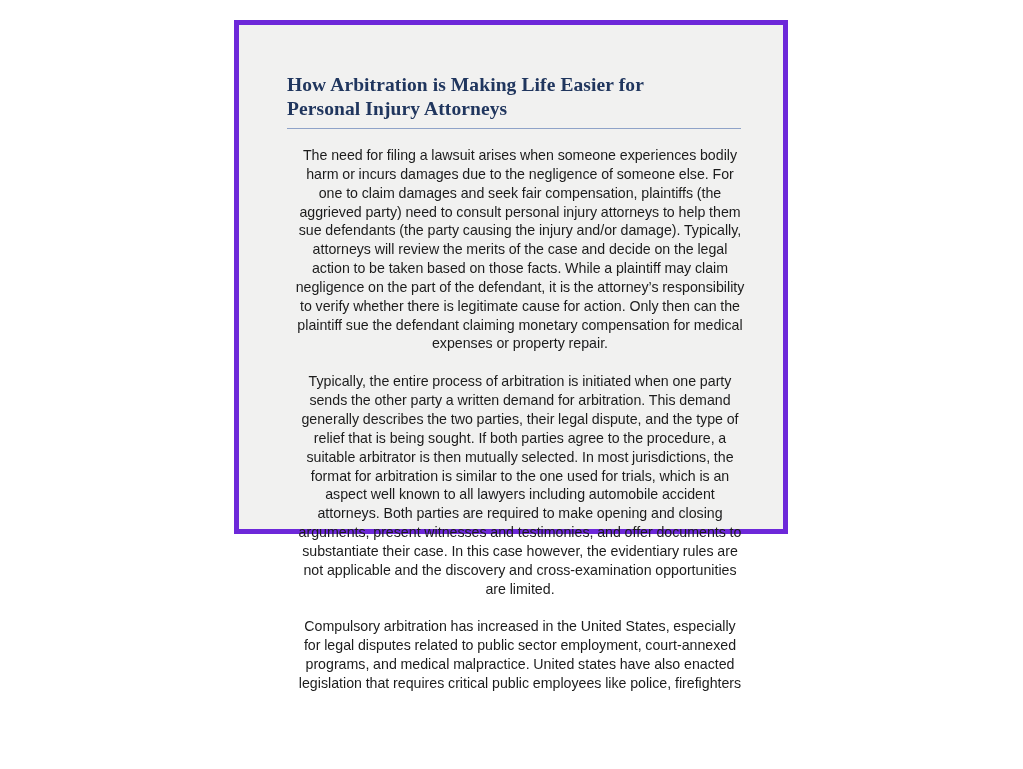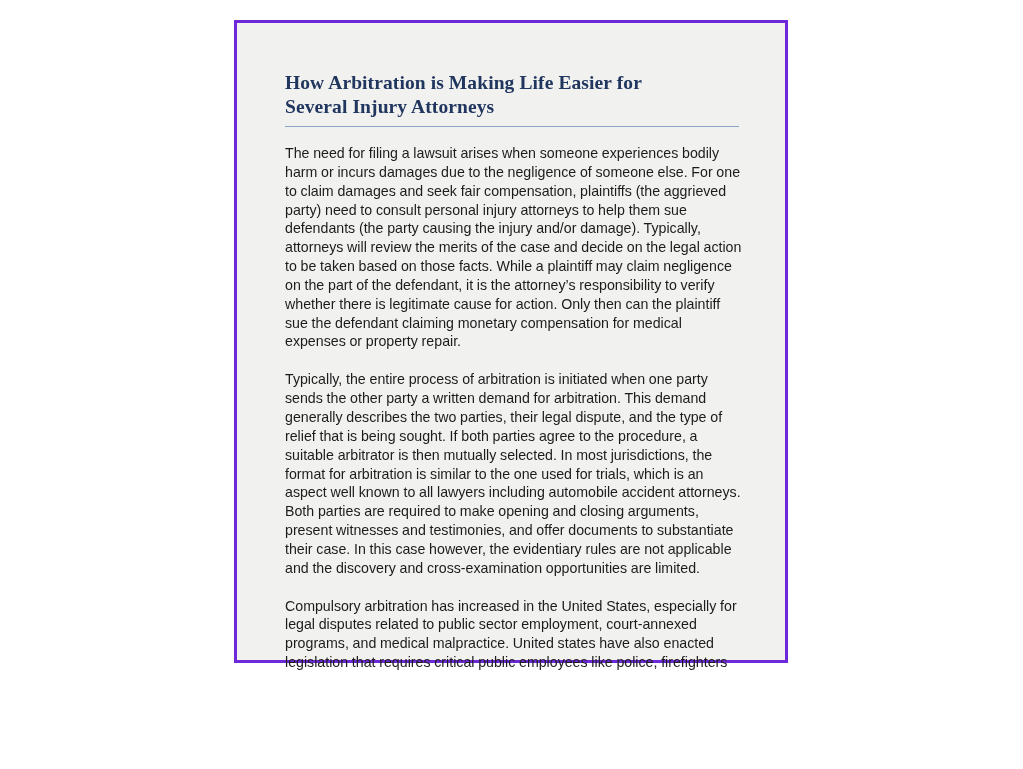--- a/index.html
+++ b/index.html
@@ -20,24 +20,24 @@
     height: 769px;
     background: #ffffff;
   }
 
   
   #page {
     position: absolute;
     left: 234px;
     top: 20px;
     width: 554px;
-    height: 643px;
+    height: 514px;
     box-sizing: border-box;
     background: #f1f1f0;
-    border: 3px solid #6d28d9;
+    border: 5px solid #6d28d9;
   }
 
   #page-inner {
     position: absolute;
     left: 48px;
     top: 48px;
     width: 458px;
   }
 
   #doc-title {
@@ -60,43 +60,43 @@
     height: 1px;
     background: #8fa3c8;
     border: 0;
   }
 
   #body-copy {
     margin-top: 17px;
   }
 
   .para {
-    margin: 0 0 19px 0;
+    margin: 0 0 19px 8px;
     font-family: "Liberation Sans", sans-serif;
     font-size: 14.2px;
     line-height: 18.85px;
     color: #1c1c1c;
-    text-align: left;
+    text-align: center;
     word-spacing: -0.2px;
   }
   .para:last-child {
     margin-bottom: 0;
   }
 </style>
 </head>
 <body>
 
 <div id="canvas">
 
   <div id="page">
     <div id="page-inner">
 
       <h1 id="doc-title">
         <span class="title-line">How Arbitration is Making Life Easier for</span>
-        <span class="title-line">Several Injury Attorneys</span>
+        <span class="title-line">Personal Injury Attorneys</span>
       </h1>
 
       <div id="title-rule"></div>
 
       <div id="body-copy">
         <p class="para">The need for filing a lawsuit arises when someone experiences bodily harm or incurs damages due to the negligence of someone else. For one to claim damages and seek fair compensation, plaintiffs (the aggrieved party) need to consult personal injury attorneys to help them sue defendants (the party causing the injury and/or damage). Typically, attorneys will review the merits of the case and decide on the legal action to be taken based on those facts. While a plaintiff may claim negligence on the part of the defendant, it is the attorney’s responsibility to verify whether there is legitimate cause for action. Only then can the plaintiff sue the defendant claiming monetary compensation for medical expenses or property repair.</p>
         <p class="para">Typically, the entire process of arbitration is initiated when one party sends the other party a written demand for arbitration. This demand generally describes the two parties, their legal dispute, and the type of relief that is being sought. If both parties agree to the procedure, a suitable arbitrator is then mutually selected. In most jurisdictions, the format for arbitration is similar to the one used for trials, which is an aspect well known to all lawyers including automobile accident attorneys. Both parties are required to make opening and closing arguments, present witnesses and testimonies, and offer documents to substantiate their case. In this case however, the evidentiary rules are not applicable and the discovery and cross-examination opportunities are limited.</p>
         <p class="para">Compulsory arbitration has increased in the United States, especially for legal disputes related to public sector employment, court-annexed programs, and medical malpractice. United states have also enacted legislation that requires critical public employees like police, firefighters</p>
       </div>
 

